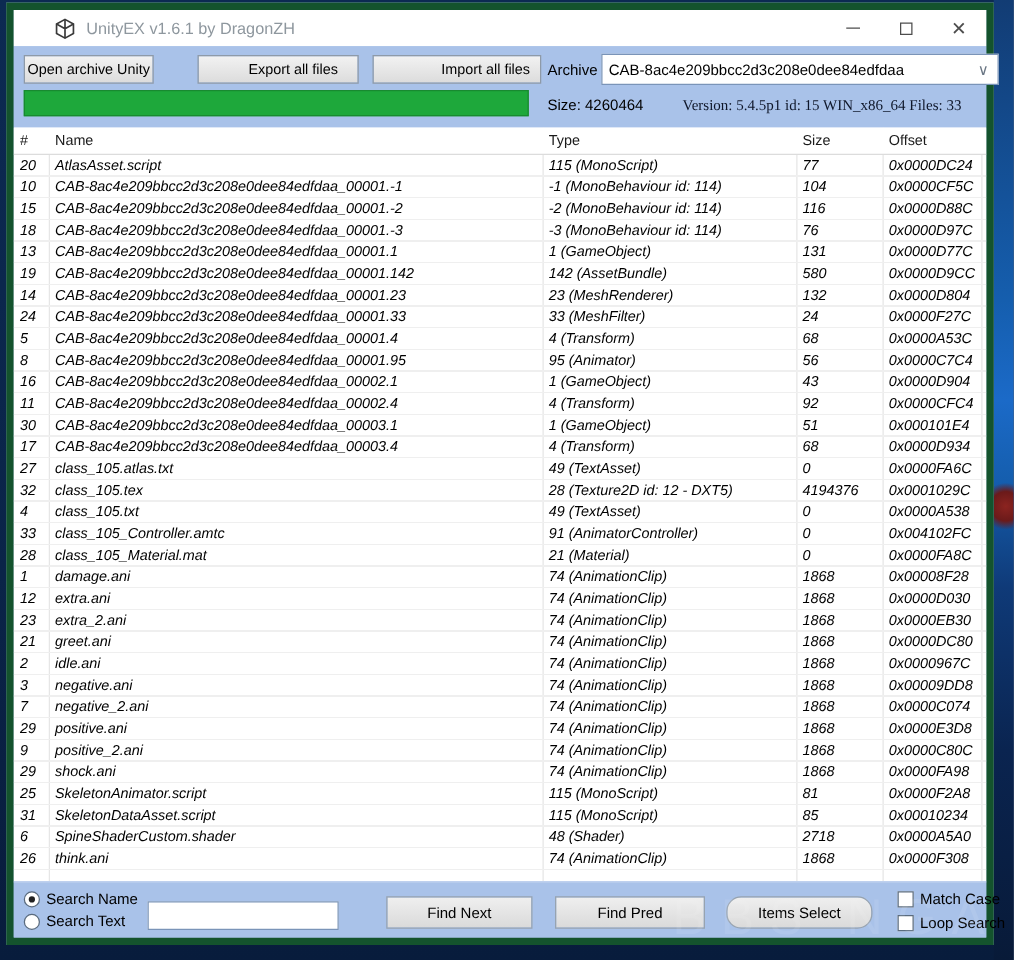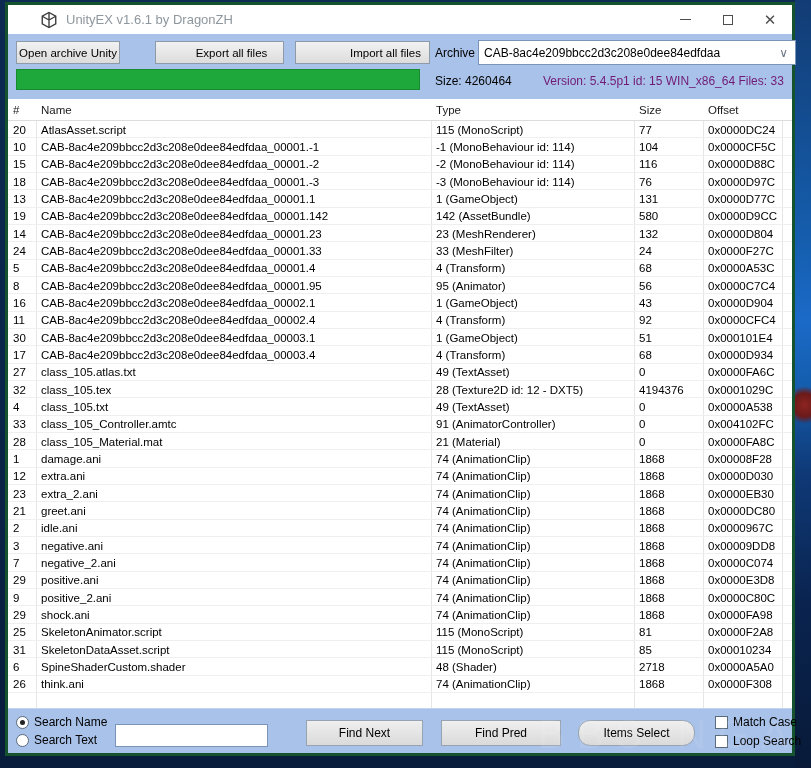--- a/index.html
+++ b/index.html
@@ -12,21 +12,21 @@
   
   .desktop-right {
     position:absolute; right:0; top:0; width:16px; height:768px;
     background:
       radial-gradient(ellipse 26px 26px at 60% 405px, #8c2420 0%, #6b1a1a 45%, rgba(0,0,0,0) 72%),
       linear-gradient(180deg,#123c74 0px,#155eae 240px,#1b6ac8 320px,#155eae 385px,#0f3a78 470px,#0a2450 600px,#081a38 768px);
   }
 
   .window {
     position:absolute; left:5px; top:2px; width:790px; height:754px;
-    border:3px solid #14532d; background:#a9c2e9;
+    border:6px solid #14532d; background:#a9c2e9;
     display:flex; flex-direction:column;
   }
 
   
   .titlebar { height:29px; background:#ffffff; position:relative; flex:0 0 29px; }
   .app-icon { position:absolute; left:32px; top:6px; width:18px; height:18px; }
   .title-text {
     position:absolute; left:58px; top:7px; font-size:13px; color:#8e979e;
     white-space:nowrap;
   }
@@ -55,42 +55,42 @@
     position:absolute; left:470px; top:6px; width:318px; height:25px;
     background:#fff; border:1px solid #7a94b8; font-size:12px; color:#000;
     display:flex; align-items:center; padding-left:5px;
   }
   .combo-chevron { position:absolute; right:7px; top:5px; color:#6a7684; font-size:12px; }
   .progress {
     position:absolute; left:8px; top:35px; width:404px; height:21px;
     border:1px solid #188a30; background:#1ea83b;
   }
   .size-label { position:absolute; left:427px; top:40px; font-size:12px; color:#000; }
-  .version-label { position:absolute; left:535px; top:40px; font-size:12px; color:#701a75; }
+  .version-label { position:absolute; left:535px; top:40px; font-size:12px; color:#0f172a;font-family:Liberation Serif, serif; }
 
   
   .tablewrap { flex:1 1 auto; background:#ffffff; position:relative; overflow:hidden; }
   .vline { position:absolute; top:0; bottom:0; width:1px; background:#e6e6e6; z-index:0; }
   .vl1 { left:28px; } .vl2 { left:423px; } .vl3 { left:626px; } .vl4 { left:695px; } .vl5 { left:774px; }
   .thead {
     display:grid; grid-template-columns:28px 395px 203px 69px 79px 1fr;
     height:22px; align-items:center; border-bottom:1px solid #dcdcdc;
     background:#ffffff; position:relative; z-index:1;
   }
   .th { font-size:11.5px; color:#1a1a1a; padding-left:5px; white-space:nowrap; }
   .tbody {
     position:relative;
     background:repeating-linear-gradient(180deg,
       rgba(0,0,0,0) 0px, rgba(0,0,0,0) 16.33px,
       #efefef 16.33px, #efefef 17.33px);
     height:593px;
   }
   .trow {
     display:grid; grid-template-columns:28px 395px 203px 69px 79px 1fr;
-    height:17.33px; align-items:center; position:relative; z-index:1;
+    height:17.33px; align-items:center; position:relative; z-index:1;font-style:italic;
   }
   .td { font-size:11.5px; color:#000; padding-left:5px; white-space:nowrap; overflow:hidden; }
 
   
   .bottombar { flex:0 0 45px; background:#a9c2e9; position:relative; border-top:1px solid #c3d4ef; }
   .radio-row { position:absolute; left:8px; display:flex; align-items:center; gap:5px; }
   .r1 { top:6px; } .r2 { top:24px; }
   .radio-circle {
     width:13px; height:13px; border-radius:50%; background:#fff;
     border:1px solid #5a6b7e; position:relative; flex:0 0 13px;

